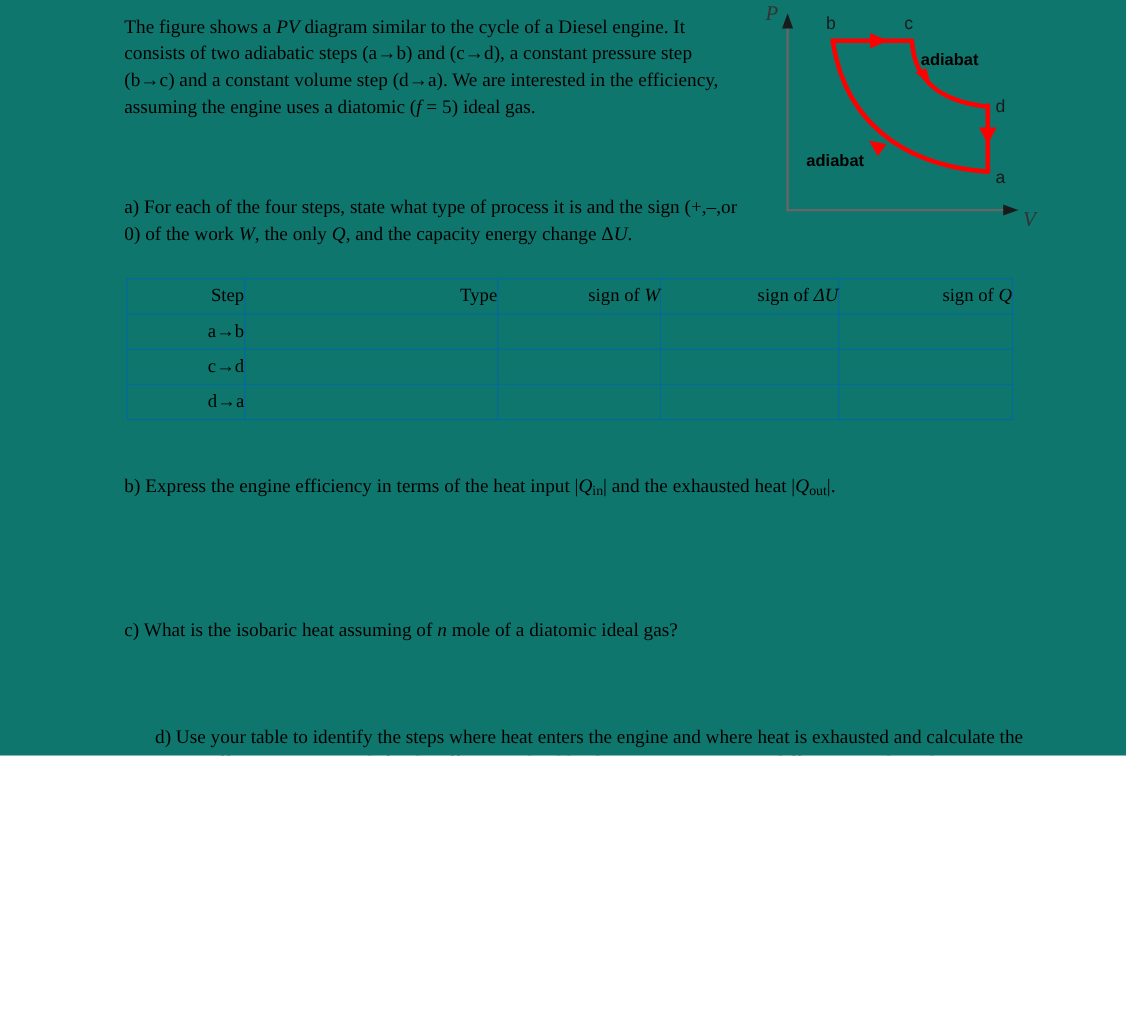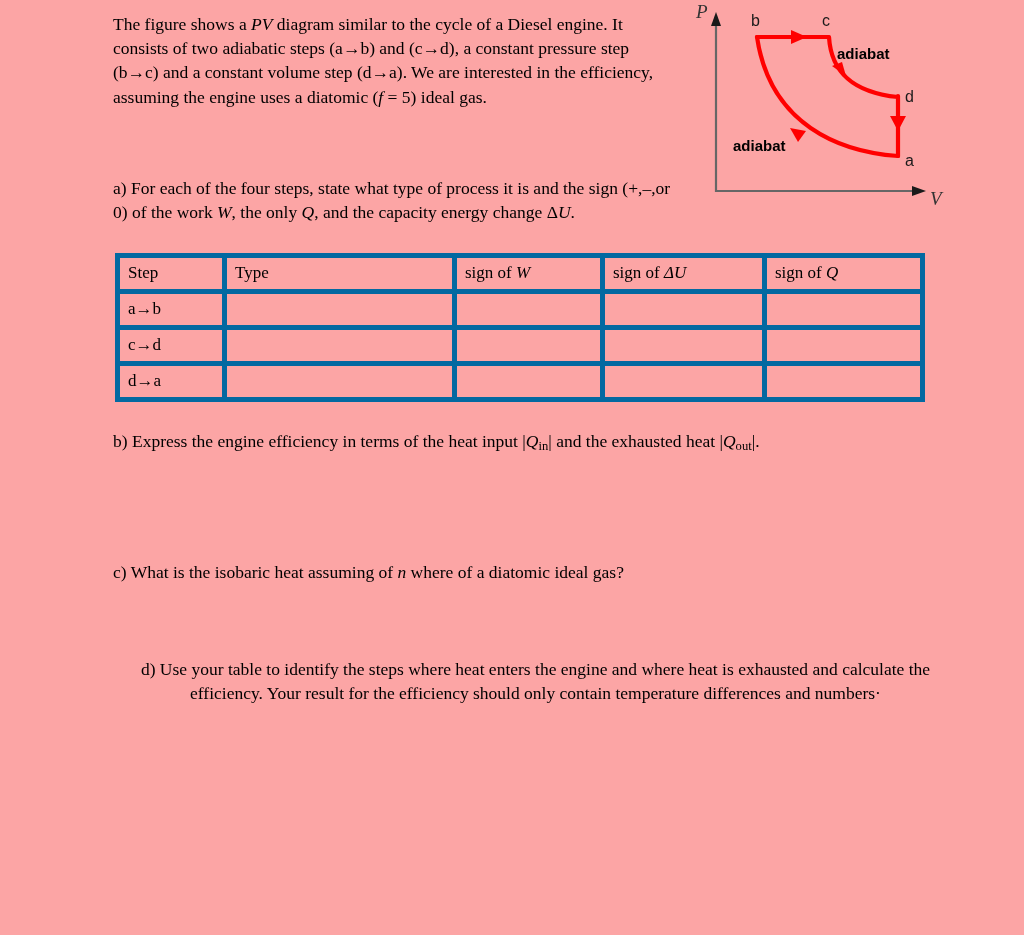--- a/index.html
+++ b/index.html
@@ -3,22 +3,22 @@
 <meta charset="utf-8">
 <style>
   html, body {
     margin: 0;
     padding: 0;
     background: #ffffff;
   }
   #page {
     position: relative;
     width: 1024px;
-    height: 935px;
-    background: #fca5a5;
+    height: 687px;
+    background: #0f766e;
     overflow: hidden;
     font-family: "Liberation Serif", "DejaVu Serif", serif;
     color: #000000;
   }
 
   
   .para {
     position: absolute;
     font-family: "Liberation Serif", "DejaVu Serif", serif;
     font-size: 17.5px;
@@ -44,24 +44,24 @@
     position: absolute;
     left: 115px;
     top: 253px;
     width: 805px;
     border-collapse: collapse;
     table-layout: fixed;
     font-family: "Liberation Serif", "DejaVu Serif", serif;
     font-size: 17px;
   }
   #signs-table td, #signs-table th {
-    border: 5px solid #0369a1;
+    border: 1px solid #0369a1;
     height: 31px;
     padding: 0 0 0 8px;
-    text-align: left;
+    text-align: right;
     vertical-align: middle;
     font-weight: normal;
     line-height: 1.1;
   }
   .col-step { width: 107px; }
   .col-type { width: 230px; }
   .col-w    { width: 148px; }
   .col-du   { width: 162px; }
   .col-q    { width: 158px; }
   .cell-empty { }
@@ -139,21 +139,21 @@
         <td class="cell-empty"></td>
         <td class="cell-empty"></td>
         <td class="cell-empty"></td>
         <td class="cell-empty"></td>
       </tr>
     </tbody>
   </table>
 
   <div class="para" id="q-b-text"><span>b) Express the engine efficiency in terms of the heat input |</span><span class="it">Q</span><span class="sub">in</span><span>| and the exhausted heat |</span><span class="it">Q</span><span class="sub">out</span><span>|.</span></div>
 
-  <div class="para" id="q-c-text"><span>c) What is the isobaric heat assuming of </span><span class="it">n</span><span> where of a diatomic ideal gas?</span></div>
+  <div class="para" id="q-c-text"><span>c) What is the isobaric heat assuming of </span><span class="it">n</span><span> mole of a diatomic ideal gas?</span></div>
 
   <div class="para" id="q-d-text">d) Use your table to identify the steps where heat enters the engine and where heat is exhausted and calculate the efficiency. Your result for the efficiency should only contain temperature differences and numbers·</div>
 
   <div id="pv-figure">
     <svg width="334" height="215" viewBox="0 0 334 215" xmlns="http://www.w3.org/2000/svg">
 
       <g>
         <line x1="26" y1="192" x2="26" y2="22" stroke="#666666" stroke-width="2.2"></line>
         <polygon points="26,12 21,26 31,26" fill="#1a1a1a"></polygon>
         <line x1="25" y1="191" x2="224" y2="191" stroke="#666666" stroke-width="2.2"></line>

